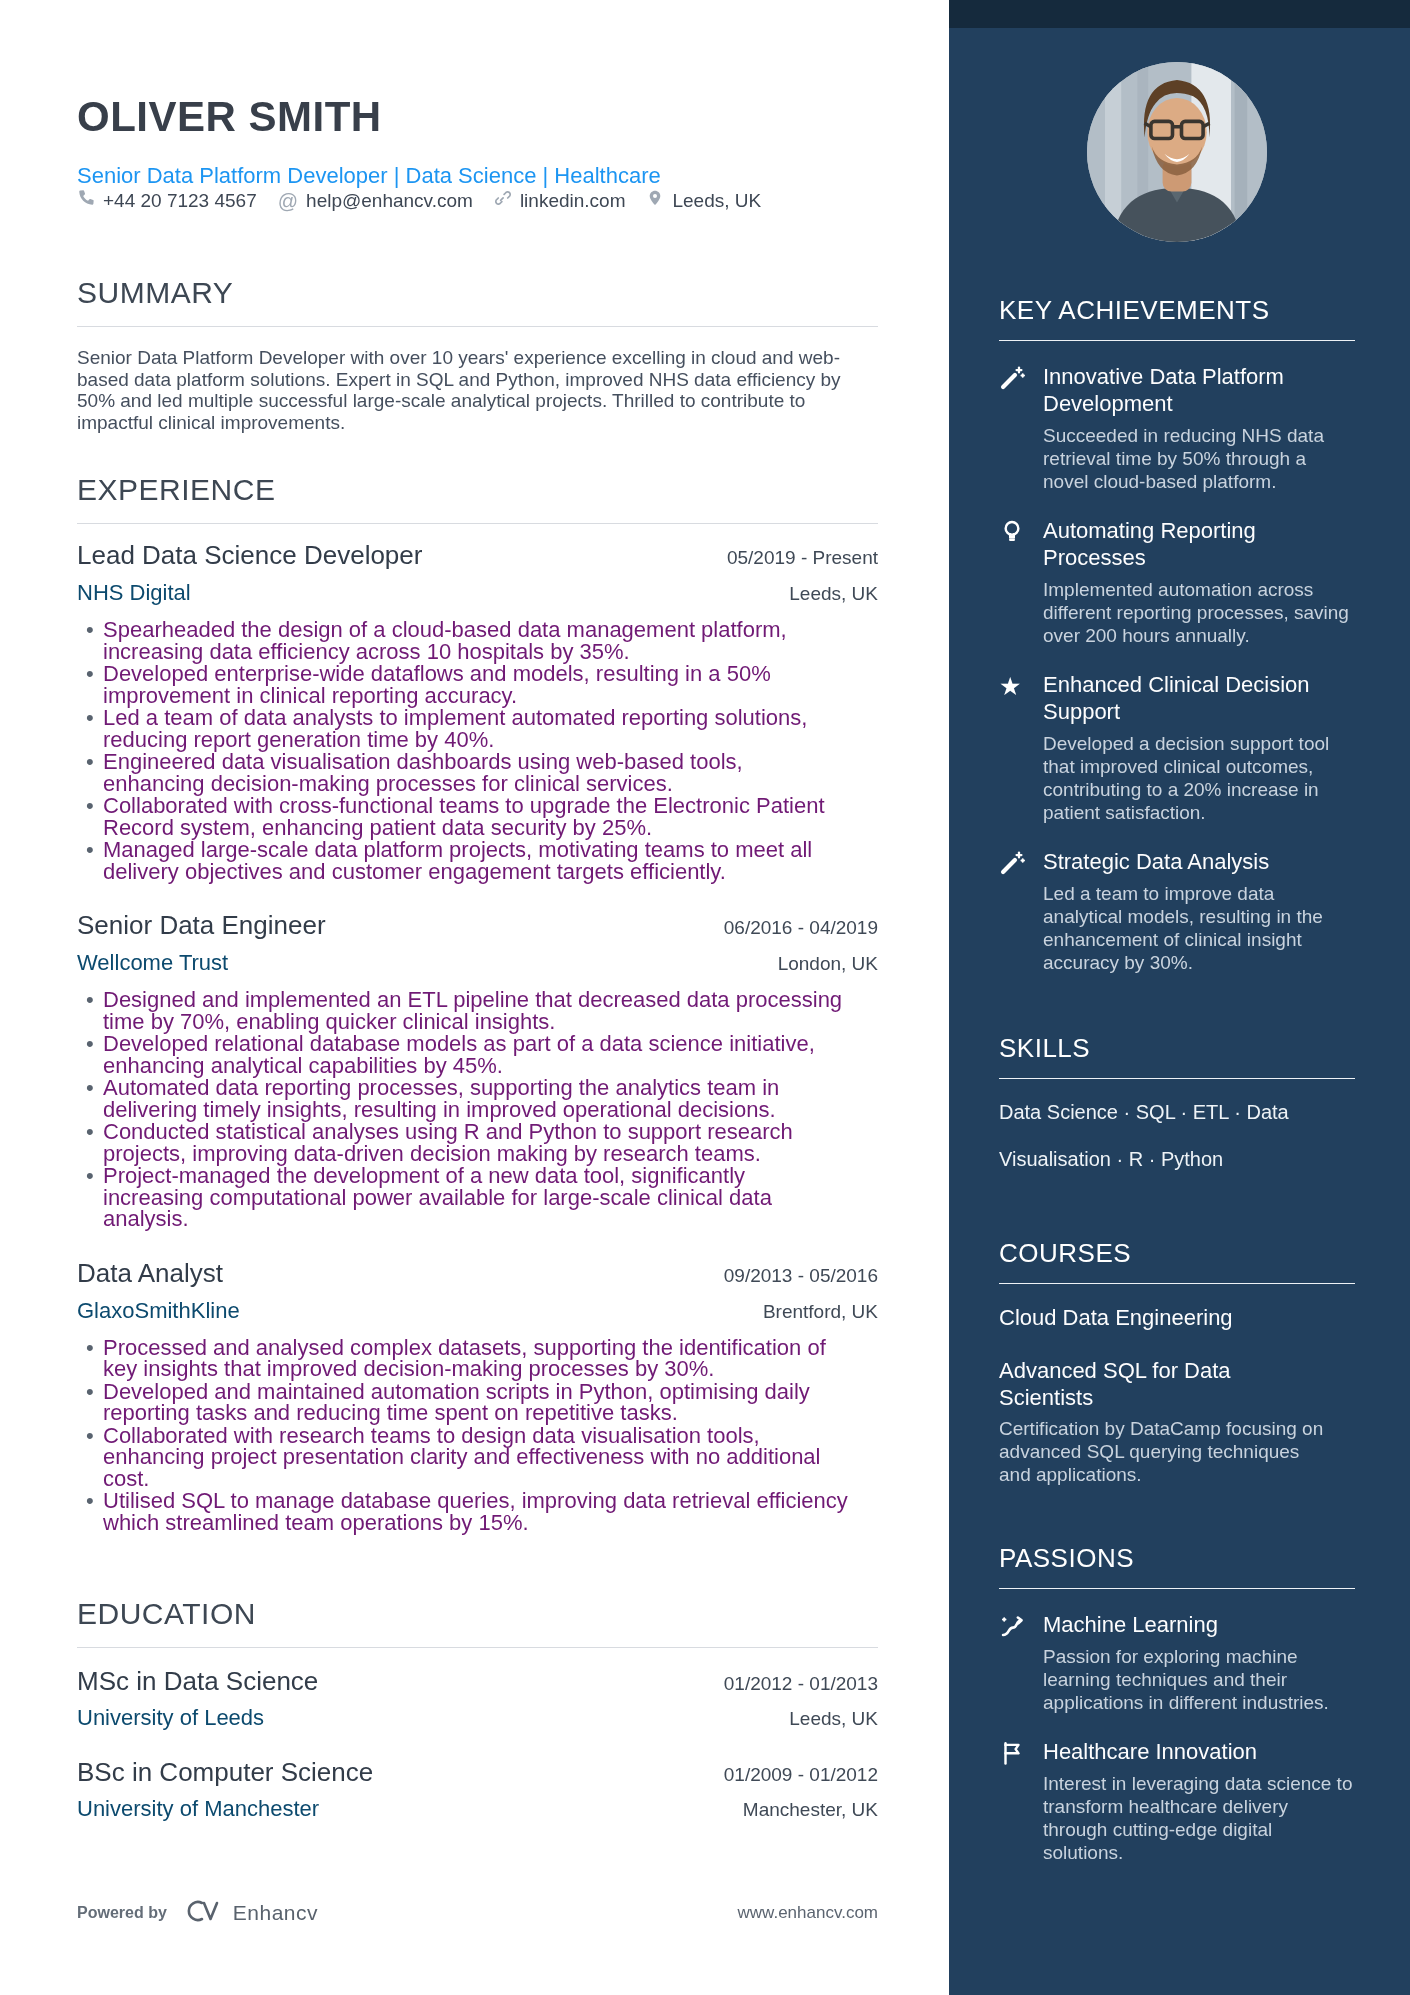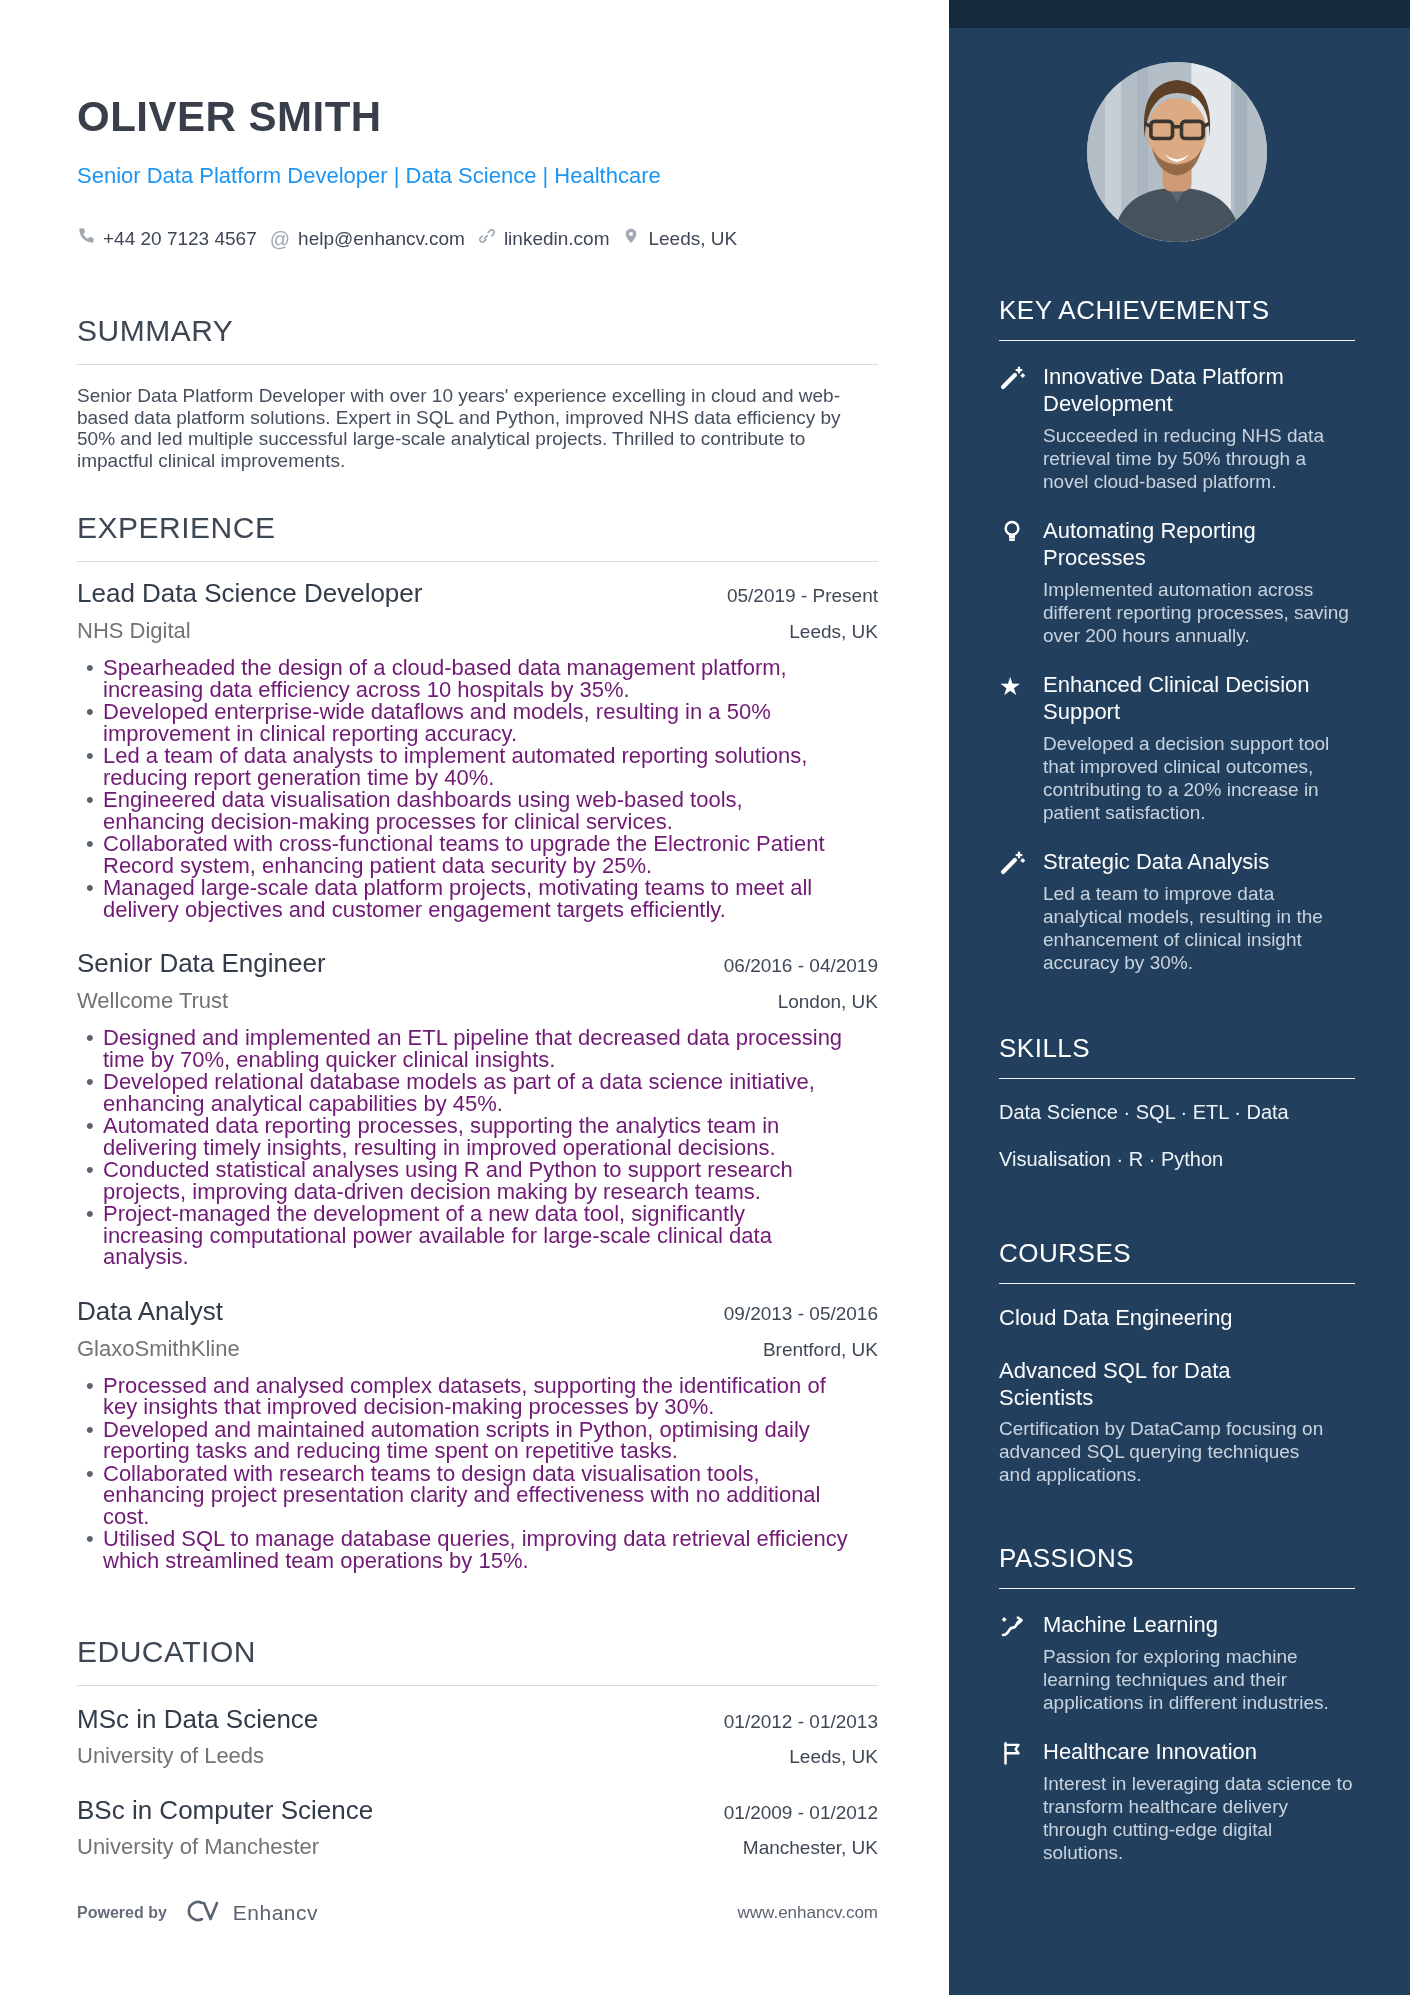--- a/index.html
+++ b/index.html
@@ -5,40 +5,40 @@
   * { margin:0; padding:0; box-sizing:border-box; }
   html,body { background:#e9eaec; }
   .page {
     position:relative; width:1410px; height:1995px; background:#ffffff;
     font-family:"Liberation Sans", sans-serif; overflow:hidden; margin:0 auto;
   }
   
   .main { position:absolute; left:0; top:0; width:922px; padding:96px 44px 0 77px; }
   .person-name { font-size:42px; font-weight:700; letter-spacing:0.5px; color:#383f4a; line-height:42px; }
   .person-title { font-size:22px; color:#1c95f2; margin-top:24px; line-height:27px; }
-  .contacts { display:flex; gap:13px; margin-top:38px; align-items:flex-end; }
+  .contacts { display:flex; gap:21px; align-items:flex-end; }
   .contact { display:flex; align-items:center; gap:8px; font-size:19px; color:#3e4754; line-height:23px; }
   .contact svg, .contact .at-glyph { flex:none; }
   .at-glyph { font-size:20px; color:#9fa8b3; line-height:20px; }
   .sec { margin-top:0; }
   .sec-summary { margin-top:64px; }
   .sec-experience { margin-top:40px; }
   .sec-education { margin-top:64px; }
   h2.sec-head {
     font-size:30px; font-weight:400; letter-spacing:0.5px; color:#3d4753;
     line-height:34px; padding-bottom:16px; border-bottom:1px solid #d8dbe0;
   }
   .summary-text { margin-top:20px; font-size:19px; line-height:21.5px; color:#454f5e; max-width:790px; }
   .job { margin-top:28px; }
   .job:first-of-type { margin-top:16px; }
   .row { display:flex; justify-content:space-between; align-items:baseline; }
   .job-title, .degree-title { font-size:26px; font-weight:400; color:#323c49; line-height:31px; }
   .meta-right { font-size:19px; color:#3f4956; }
   .company-row { margin-top:9px; }
-  .link-text { font-size:22px; color:#737373; line-height:26px; }
+  .link-text { font-size:22px; color:#0c4a6e; line-height:26px; }
   .bullets { margin-top:13px; list-style:none; width:772px; }
   .bullets li {
     position:relative; padding-left:26px; font-size:22px; line-height:21.5px;
     color:#701a75; margin-bottom:1px;
   }
   .bullets li::before { content:"•"; position:absolute; left:9px; top:0; color:#59636f; }
   .degree { margin-top:18px; }
   .degree + .degree { margin-top:26px; }
   .school-row { margin-top:8px; }
   

